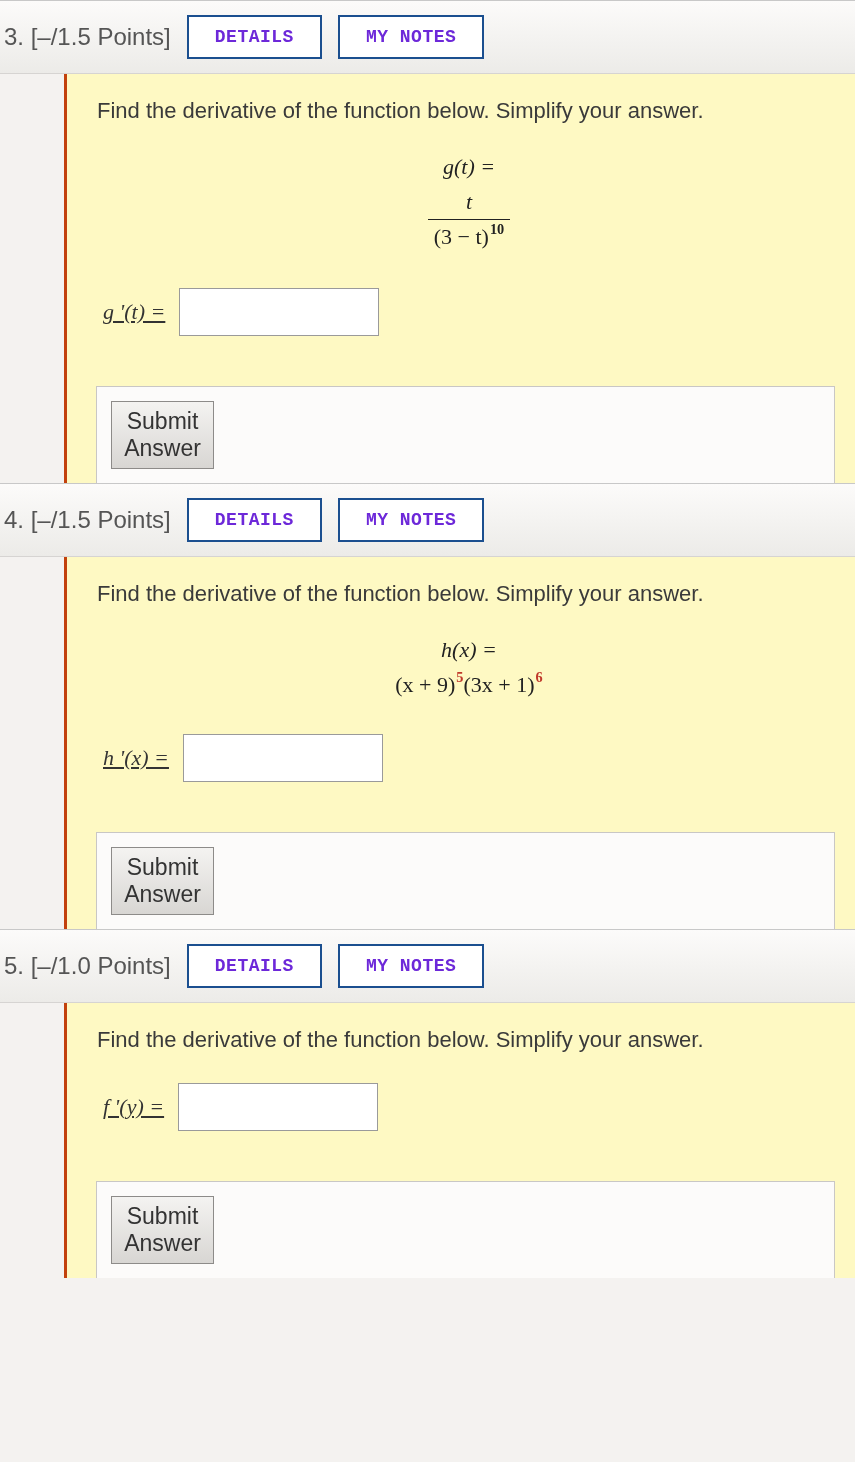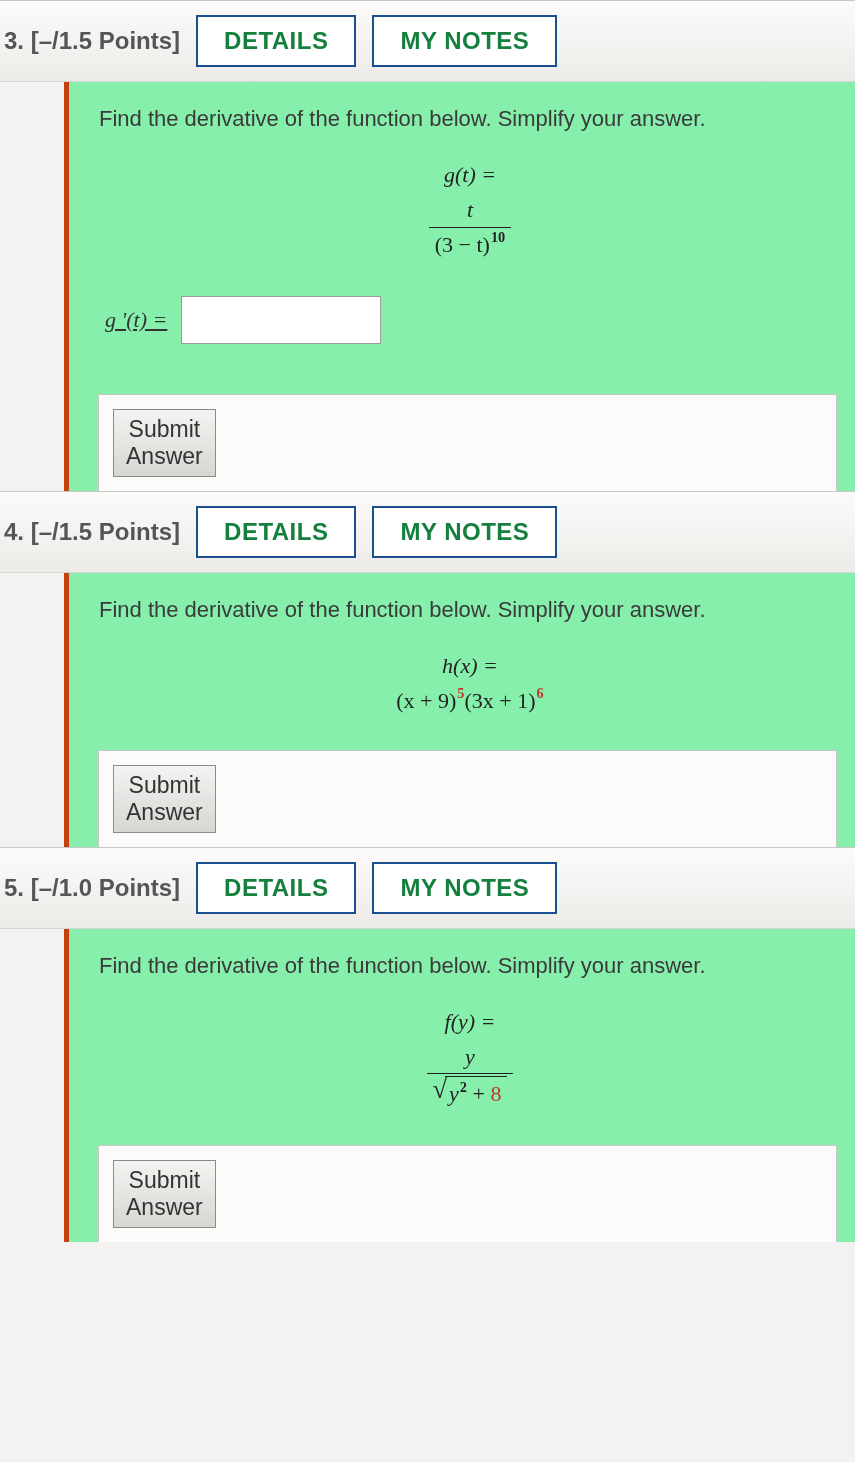--- a/index.html
+++ b/index.html
@@ -13,40 +13,41 @@
   .question { border-top: 1px solid #c8c8c8; }
   .q-header {
     display: flex;
     align-items: center;
     gap: 16px;
     padding: 14px 10px 14px 4px;
     background: linear-gradient(#fcfbfa, #ecebe8);
     border-bottom: 1px solid #d6d4d2;
   }
   .q-number {
-    font-weight: bold;
+    font-weight: normal;
     font-size: 24px;
     color: #555;
     white-space: nowrap;
   }
   .hdr-btn {
     border: 2px solid #1b4f8f;
-    color: #15803d;
+    color: #6d28d9;
     background: #fff;
     font-weight: bold;
-    font-size: 24px;
+    font-size: 18px;
     padding: 10px 26px;
     cursor: pointer;
     letter-spacing: 0.5px;
+    font-family: Liberation Mono, monospace;
   }
   .q-body {
     margin-left: 64px;
-    border-left: 5px solid #c2410c;
+    border-left: 3px solid #c2410c;
     padding: 24px 20px 0 30px;
-    background: #86efac;
+    background: #fef9c3;
   }
   .prompt {
     font-size: 22px;
     color: #3a3a3a;
     margin-bottom: 30px;
   }
   .math {
     font-family: Georgia, 'Times New Roman', serif;
     font-style: italic;
     font-size: 22px;
@@ -171,49 +172,43 @@
   <div class="q-body">
     <div class="prompt">Find the derivative of the function below. Simplify your answer.</div>
 
     <div class="math">
       <span>h(x) = </span>
       <span>
         <span class="paren">(x + 9)</span><span class="sup red">5</span><span class="paren">(3x + 1)</span><span class="sup red">6</span>
       </span>
     </div>
 
+    <div class="answer-row">
+      <span>h '(x) =</span>
+      <input type="text" class="answer-box" style="">
+    </div>
 
     <div class="submit-wrap">
       <button class="submit-btn">Submit Answer</button>
     </div>
   </div>
 </div>
 
 <div class="question">
   <div class="q-header">
     <span class="q-number">5.  [–/1.0 Points]</span>
     <button class="hdr-btn">DETAILS</button>
     <button class="hdr-btn">MY NOTES</button>
   </div>
   <div class="q-body">
     <div class="prompt">Find the derivative of the function below. Simplify your answer.</div>
 
-    <div class="math">
-      <span>f(y) =</span>
-      <span class="frac">
-        <span class="num">y</span>
-        <span class="den">
-          <span class="sqrt">
-            <span class="radical">√</span>
-            <span class="radicand">
-              <span>y</span><span class="sup">2</span><span class="up"> + </span><span class="up red">8</span>
-            </span>
-          </span>
-        </span>
-      </span>
-    </div>
-
+
+    <div class="answer-row">
+      <span>f '(y) =</span>
+      <input type="text" class="answer-box" style="">
+    </div>
 
     <div class="submit-wrap">
       <button class="submit-btn">Submit Answer</button>
     </div>
   </div>
 </div>
 
 </body></html>

